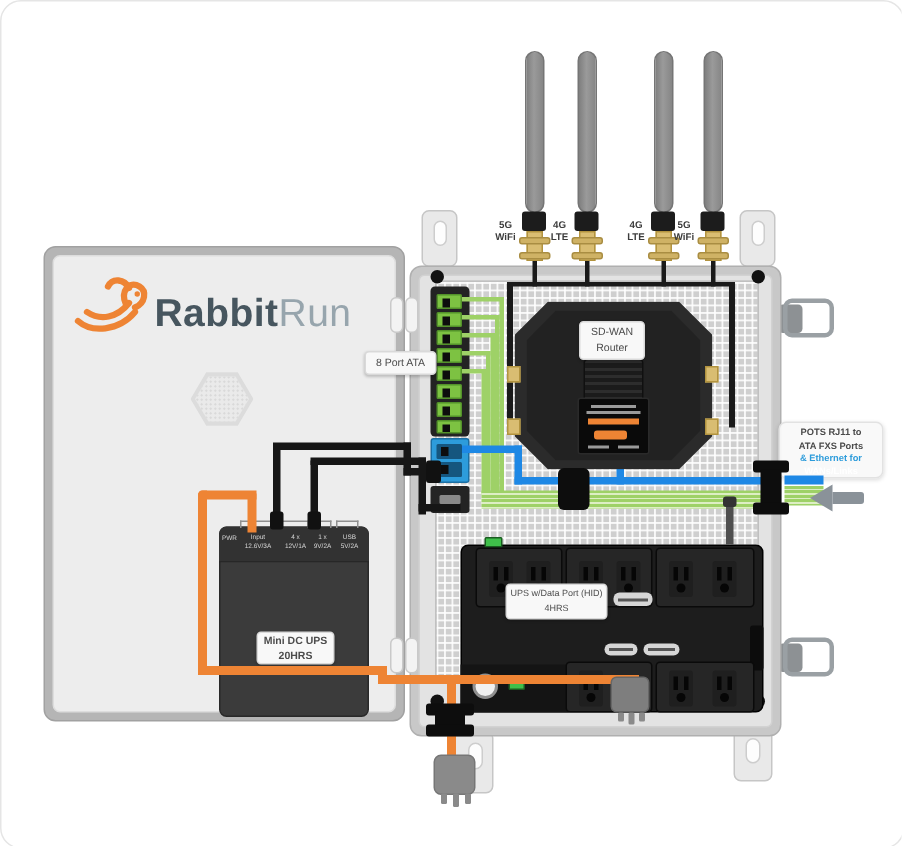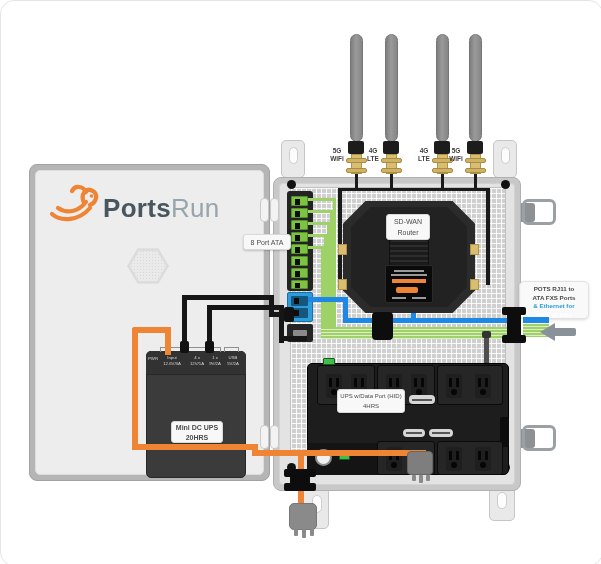--- a/index.html
+++ b/index.html
@@ -91,21 +91,21 @@
       <g fill="none" stroke="#EE8434" stroke-width="4.2" stroke-linecap="round">
         <path d="M5 31 C 14 39, 32 38, 43 25"></path>
         <path d="M11 25 C 20 31, 31 29, 39 19"></path>
         <path d="M37 20 C 33 11, 39 4, 46 8 C 51 11, 50 19, 43 22"></path>
         <path d="M39 9 C 36 3, 28 2, 25 8"></path>
       </g>
       <circle cx="44.5" cy="13" r="1.8" fill="#EE8434"></circle>
     </svg>
   </div>
   <div class="abs brand" style="left:102px;top:192px">
-    <span class="brand-bold">Ports</span><span class="brand-light">Run</span>
+    <span class="brand-bold">Rabbit</span><span class="brand-light">Run</span>
   </div>
 
   <div class="abs hexagon" style="left:126px;top:246px;width:42px;height:38px"></div>
   <div class="abs hex-inner" style="left:129px;top:249px;width:36px;height:32px"></div>
 
   <div class="abs tab" style="left:280px;top:139px;width:24px;height:38px"></div>
   <div class="abs tab-hole" style="left:288px;top:146px;width:9px;height:17px"></div>
   <div class="abs tab" style="left:492px;top:139px;width:24px;height:38px"></div>
   <div class="abs tab-hole" style="left:500px;top:146px;width:9px;height:17px"></div>
   <div class="abs tab" style="left:298px;top:486px;width:30px;height:42px"></div>

